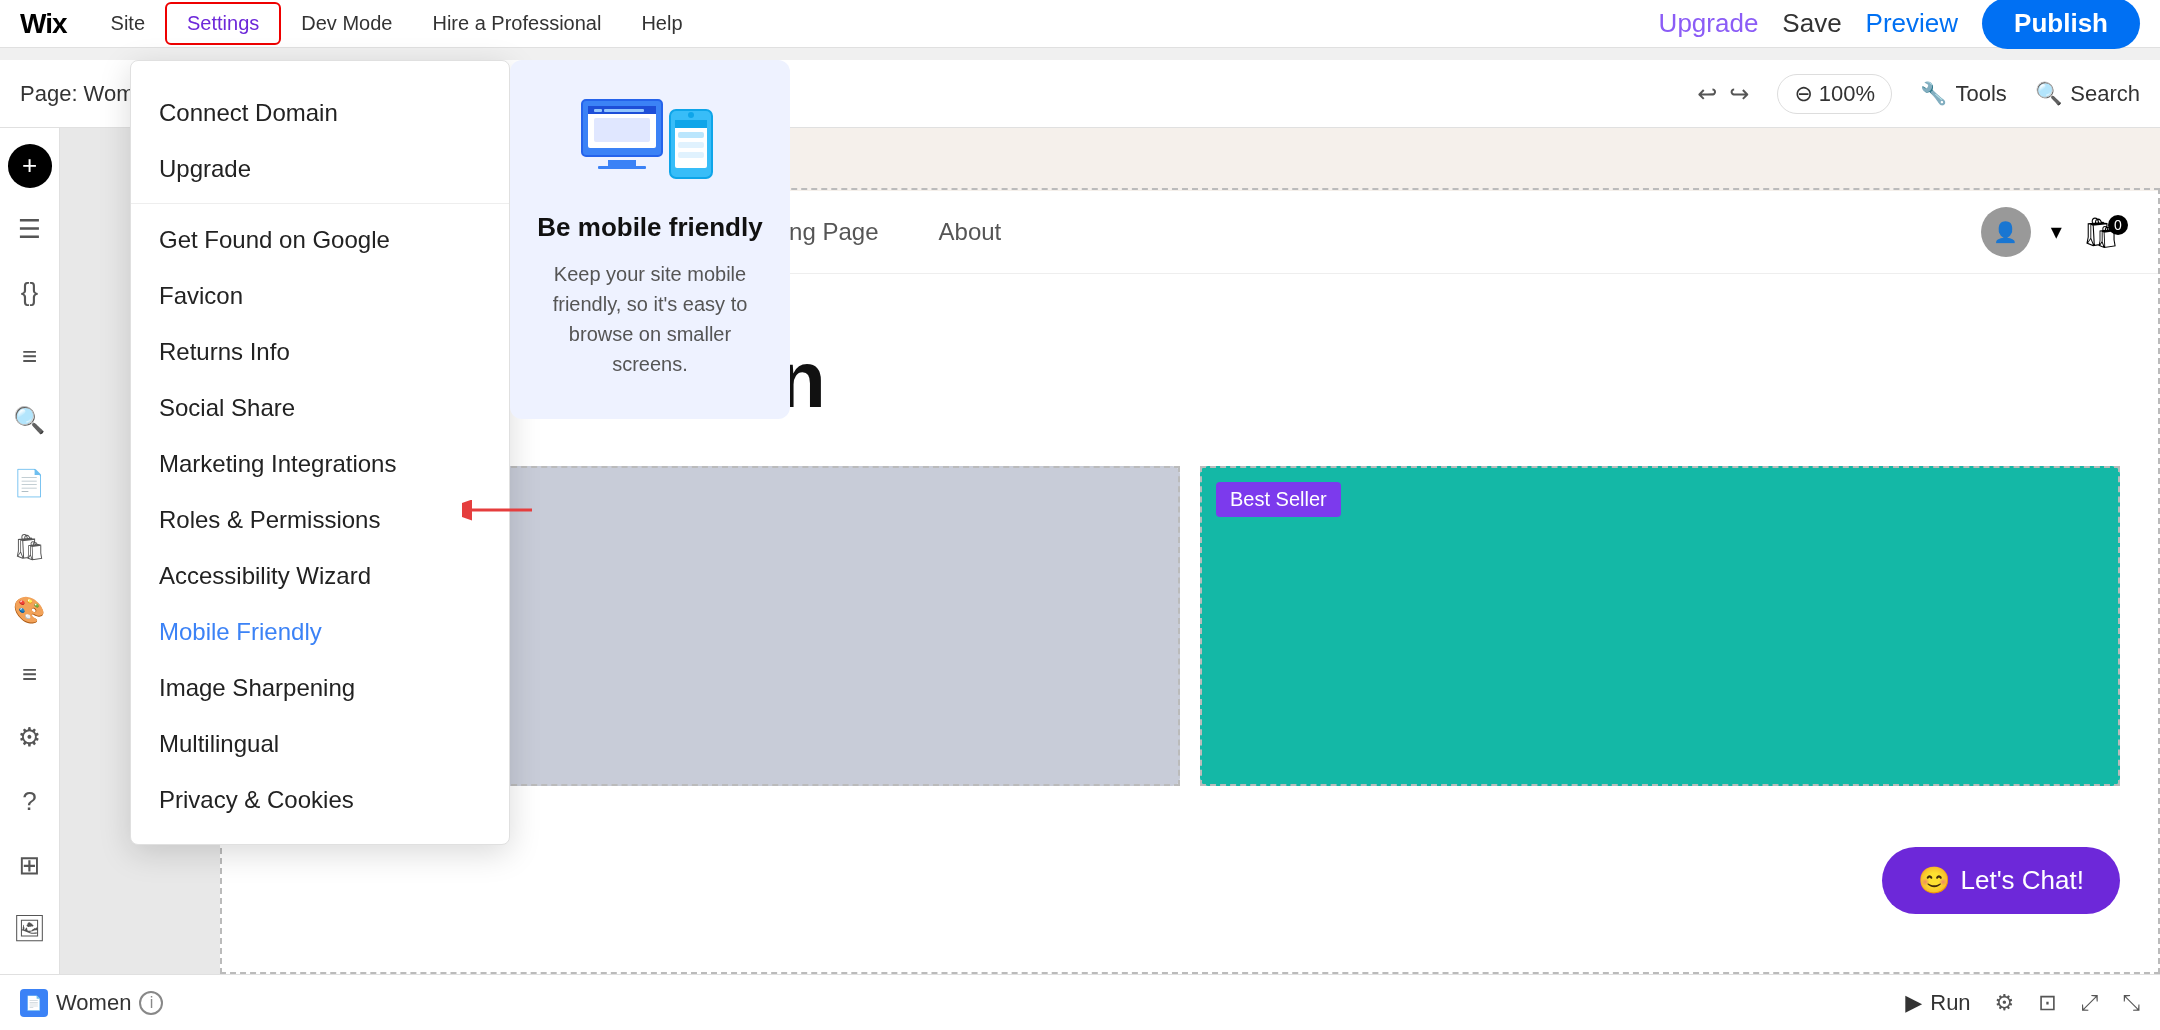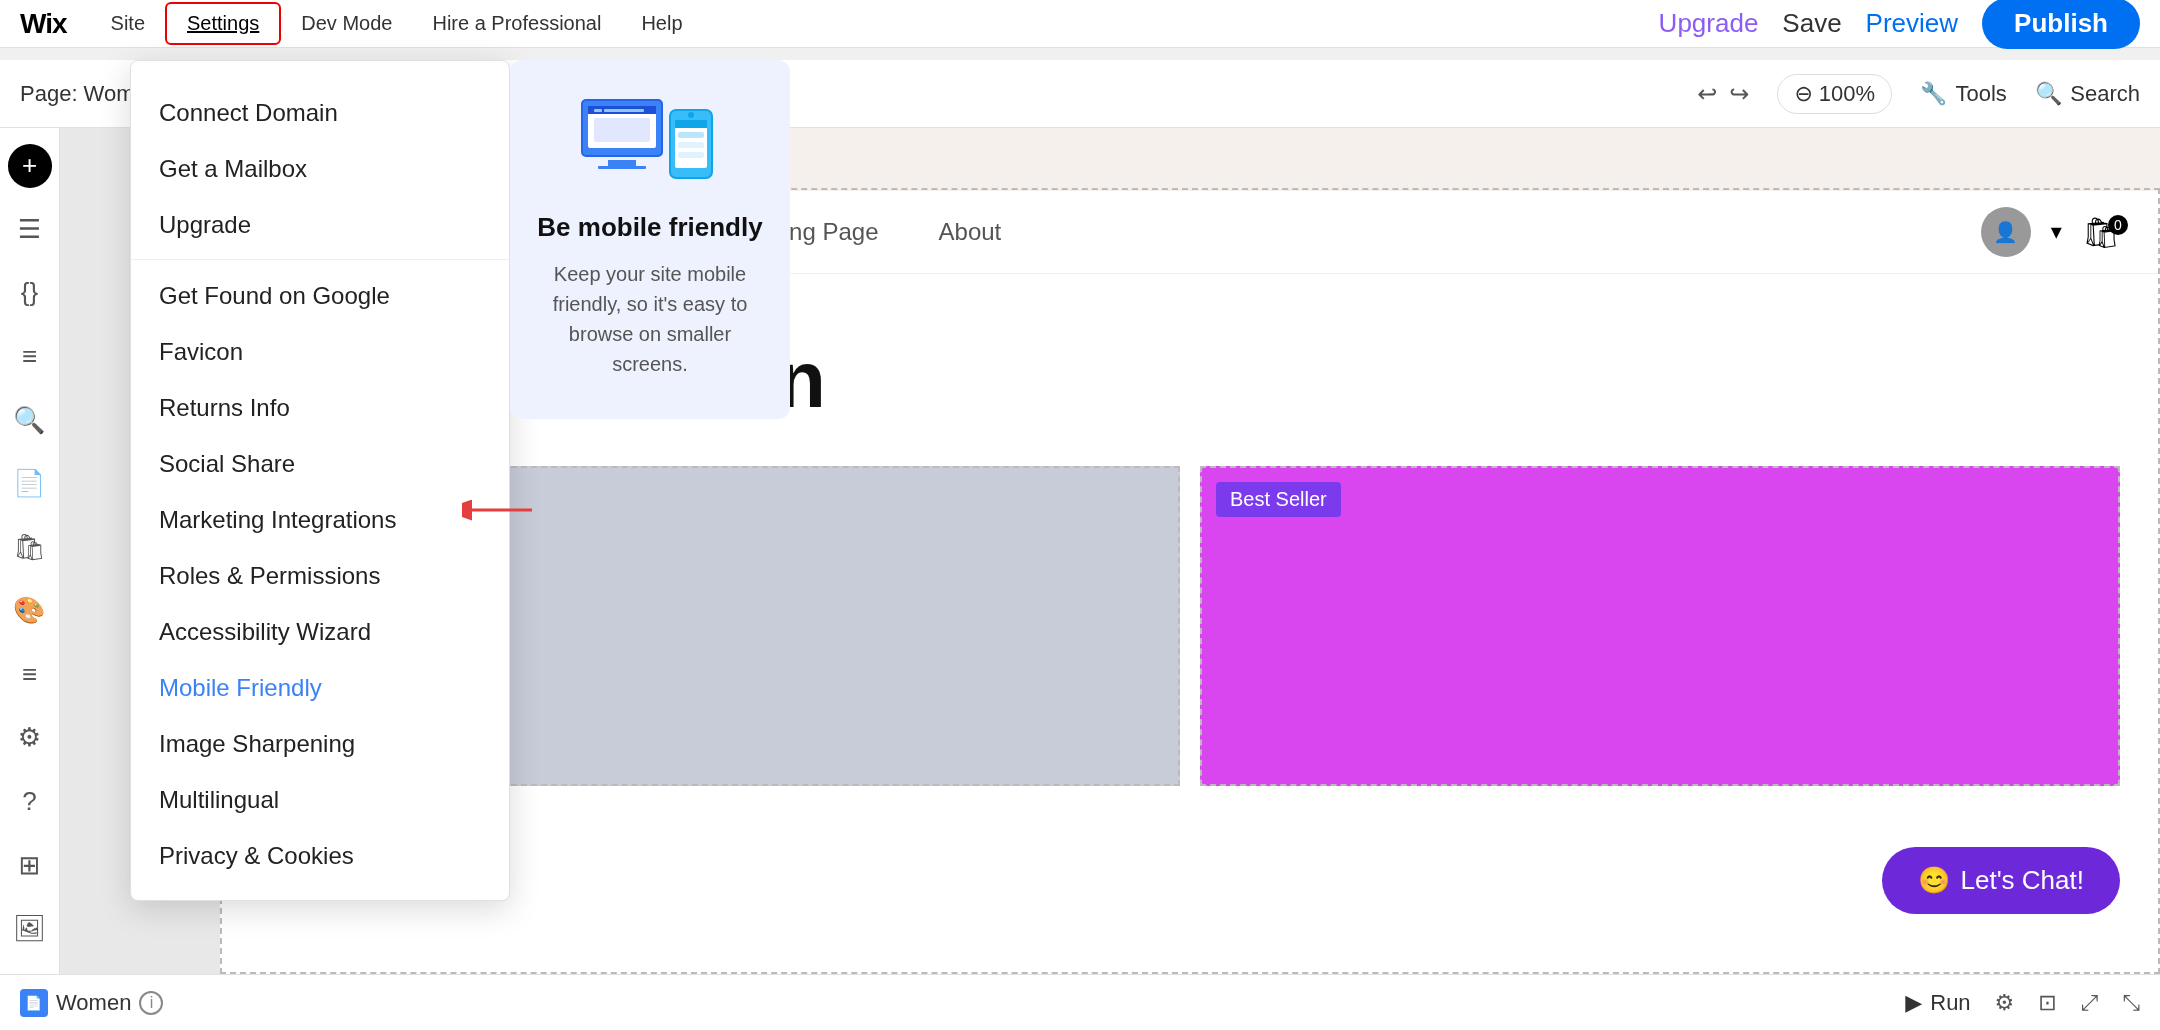--- a/index.html
+++ b/index.html
@@ -6,21 +6,21 @@
     body { font-family: -apple-system, BlinkMacSystemFont, 'Segoe UI', Helvetica, Arial, sans-serif; background: #f0f0f0; width: 2160px; height: 1030px; overflow: hidden; position: relative; }
 
     
     #topbar {
       position: absolute; top: 0; left: 0; right: 0; height: 48px;
       background: #fff; border-bottom: 1px solid #e0e0e0;
       display: flex; align-items: center; padding: 0 20px; gap: 0; z-index: 100;
     }
     #topbar .wix-logo { font-size: 28px; font-weight: 900; color: #000; margin-right: 24px; letter-spacing: -1px; }
     .topbar-item { font-size: 20px; color: #333; padding: 8px 20px; cursor: pointer; white-space: nowrap; }
-    .topbar-item.active { color: #000000; border: 2px solid #e00; border-radius: 6px; text-decoration: underline; }
+    .topbar-item.active { color: #6d28d9; border: 2px solid #e00; border-radius: 6px; }
     .topbar-spacer { flex: 1; }
     .topbar-right { display: flex; align-items: center; gap: 24px; }
     .topbar-upgrade { color: #8b5cf6; font-size: 26px; cursor: pointer; }
     .topbar-save { font-size: 26px; color: #333; cursor: pointer; }
     .topbar-preview { font-size: 26px; color: #0070f3; cursor: pointer; }
     .topbar-publish { background: #0070f3; color: #fff; font-size: 26px; padding: 10px 32px; border-radius: 30px; cursor: pointer; border: none; font-weight: 600; }
 
     
     #secondbar {
       position: absolute; top: 60px; left: 0; right: 0; height: 68px;
@@ -193,37 +193,36 @@
         </div>
       </div>
     </div>
     <div class="site-hero">
       <h1>en's Collection</h1>
     </div>
     <div class="site-products">
       <div class="product-card" style="background:#c8ccd8;">
         <div class="dashed-border"></div>
       </div>
-      <div class="product-card" style="background:#d946ef;">
+      <div class="product-card" style="background:#14b8a6;">
         <span class="best-seller-badge">Best Seller</span>
         <div class="dashed-border"></div>
       </div>
     </div>
     <div class="chat-button">
       <span>😊</span>
       <span>Let's Chat!</span>
     </div>
     <div class="dashed-border" style="border:2px dashed #bbb;position:absolute;top:60px;left:0;right:0;bottom:0;pointer-events:none;"></div>
   </div>
 </div>
 
 <div id="settings-dropdown">
   <div class="dropdown-section">
     <span class="dropdown-item">Connect Domain</span>
-    <span class="dropdown-item">Get a Mailbox</span>
     <span class="dropdown-item">Upgrade</span>
   </div>
   <div>
     <span class="dropdown-item">Get Found on Google</span>
     <span class="dropdown-item">Favicon</span>
     <span class="dropdown-item">Returns Info</span>
     <span class="dropdown-item">Social Share</span>
     <span class="dropdown-item">Marketing Integrations</span>
     <span class="dropdown-item">Roles &amp; Permissions</span>
     <span class="dropdown-item">Accessibility Wizard</span>

